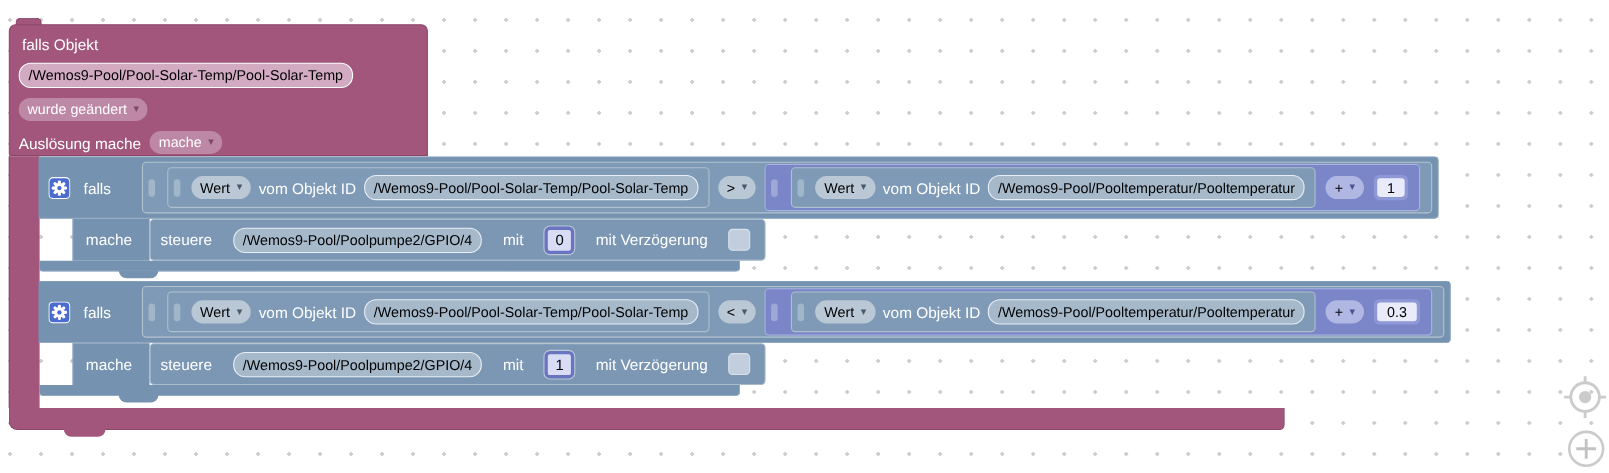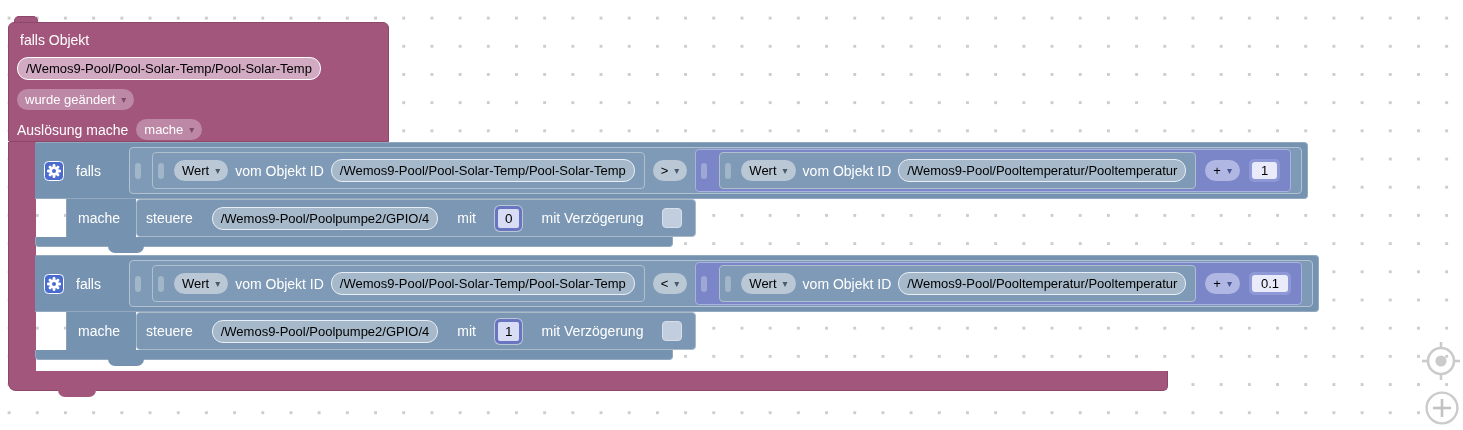--- a/index.html
+++ b/index.html
@@ -198,21 +198,21 @@
                 <span class="arrow">▾</span>
               </span>
             <span class="lbl">vom Objekt ID</span>
             <span class="pill b-field">/Wemos9-Pool/Pooltemperatur/Pooltemperatur</span>
           </div>
           <span class="pill m-drop">
               <span>+</span>
               <span class="arrow">▾</span>
             </span>
           <span class="num-shadow">
-              <span>0.1</span>
+              <span>0.3</span>
             </span>
         </div>
       </div>
     </div>
     <div class="if-mid">
       <div class="mache-spine">
           <span>mache</span>
         </div>
       <div class="steuere">
         <span class="lbl">steuere</span>

